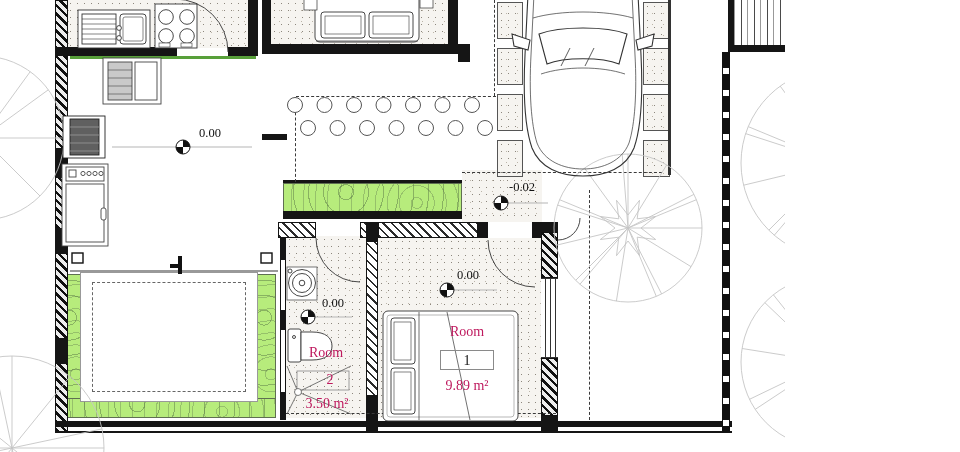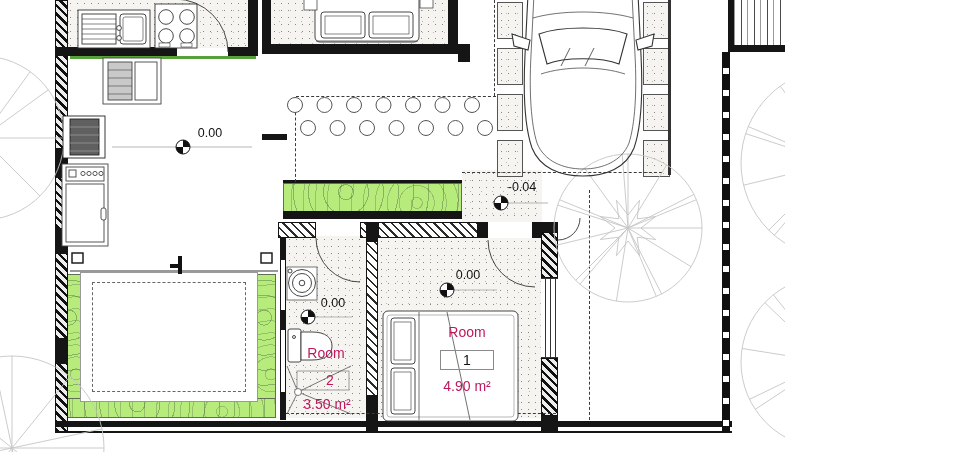--- a/index.html
+++ b/index.html
@@ -1,17 +1,17 @@
 <!DOCTYPE html>
 <html><head>
 <meta charset="utf-8">
 <style>
   html,body{margin:0;padding:0;background:#fff;}
   #canvas{position:relative;width:785px;height:452px;background:#fff;overflow:hidden;
-          font-family:Liberation Sans, sans-serif;}
+          font-family:Liberation Serif, serif;}
   .abs{position:absolute;}
   .w{background:#151515;}
   .hatch{background:repeating-linear-gradient(45deg,#2b2b2b 0 1.6px,rgba(0,0,0,0) 1.6px 6px);
          border:1.2px solid #141414;box-sizing:border-box;}
   .hatch2{background:repeating-linear-gradient(45deg,#101010 0 2.4px,#ededed 2.4px 6px);
           box-sizing:border-box;border:1px solid #111;}
   .st{background-color:#f6f4f0;
       background-image:radial-gradient(#8d877d .7px,rgba(0,0,0,0) .8px),
                        radial-gradient(#bcb5a9 .6px,rgba(0,0,0,0) .7px);
       background-size:7px 7px,11px 11px;background-position:0 0,3px 5px;}
@@ -352,28 +352,28 @@
       <polygon points="893,158 943,158 918,190" fill="#0c0c0c"></polygon>
       <circle cx="918" cy="155" r="16" fill="#fff" stroke="#8a8a8a" stroke-width="0.9"></circle>
       <line x1="911" y1="149" x2="924" y2="149" stroke="#444" stroke-width="0.8"></line>
       <line x1="908" y1="160" x2="928" y2="160" stroke="#444" stroke-width="0.8"></line>
     </g>
   </svg>
 
   <div class="txt" style="left:190px;top:126px;width:40px;">0.00</div>
   <div class="txt" style="left:313px;top:296px;width:40px;">0.00</div>
   <div class="txt" style="left:448px;top:268px;width:40px;">0.00</div>
-  <div class="txt" style="left:500px;top:180px;width:44px;">-0.04</div>
+  <div class="txt" style="left:500px;top:180px;width:44px;">-0.02</div>
 
   <div class="rtxt" style="left:296px;top:345px;width:60px;z-index:8;">Room</div>
   <div class="rtxt" style="left:300px;top:372px;width:60px;z-index:8;">2</div>
   <div class="rtxt" style="left:294px;top:396px;width:66px;z-index:8;text-align:center;">3.50 m²</div>
 
   <div class="rtxt" style="left:437px;top:324px;width:60px;z-index:8;">Room</div>
   <div class="numbox" style="left:440px;top:350px;width:54px;height:20px;line-height:19px;z-index:8;">1</div>
-  <div class="rtxt" style="left:437px;top:378px;width:60px;z-index:8;">4.90 m²</div>
+  <div class="rtxt" style="left:437px;top:378px;width:60px;z-index:8;">9.89 m²</div>
 
   <div class="bbq-note">
     <div>Cun module BARBECUE 4 burners</div>
     <div>2 drawers 1 door</div>
     <div>1200x684 h=450</div>
   </div>
 </div>
 
 </body></html>

